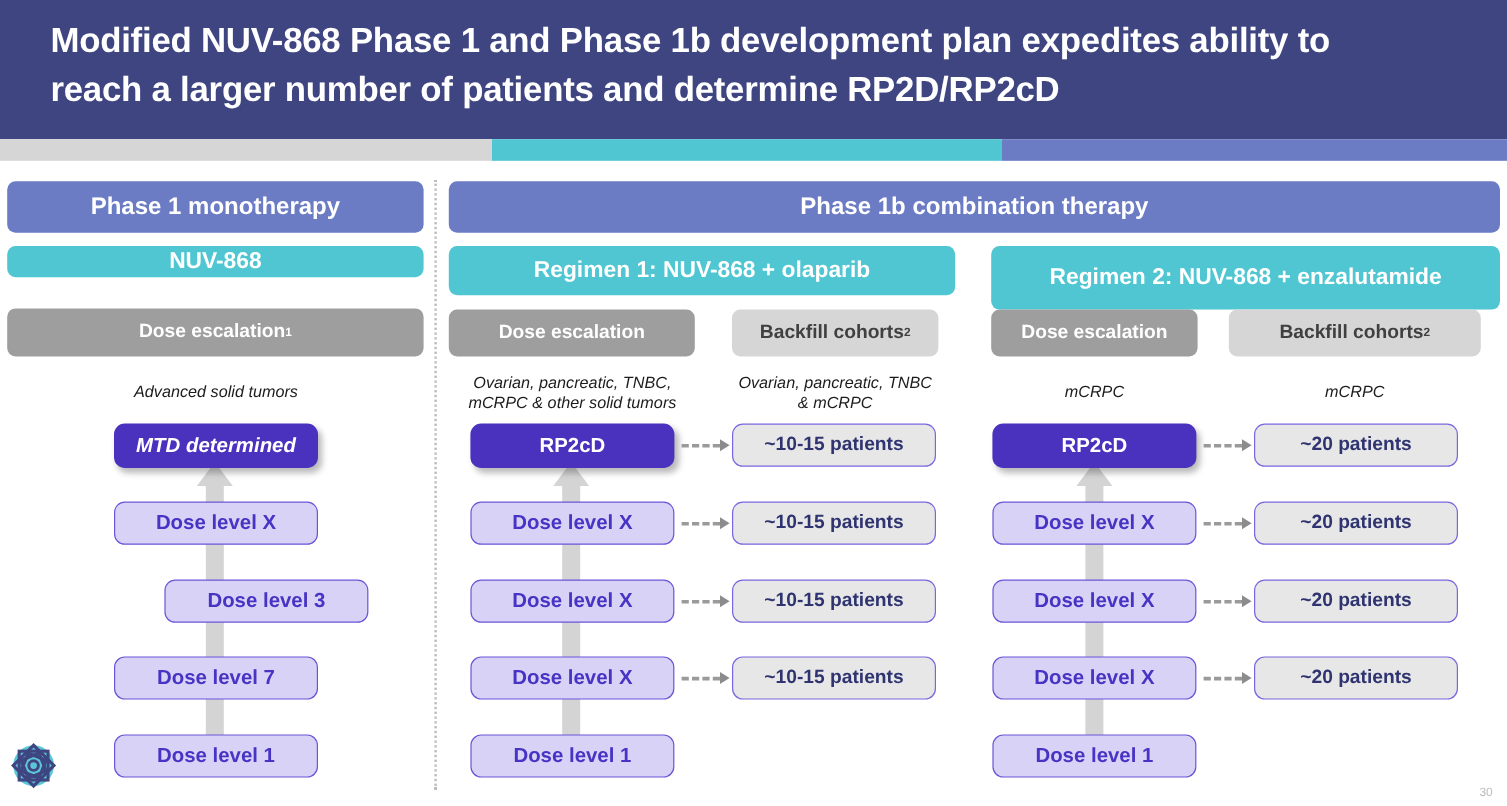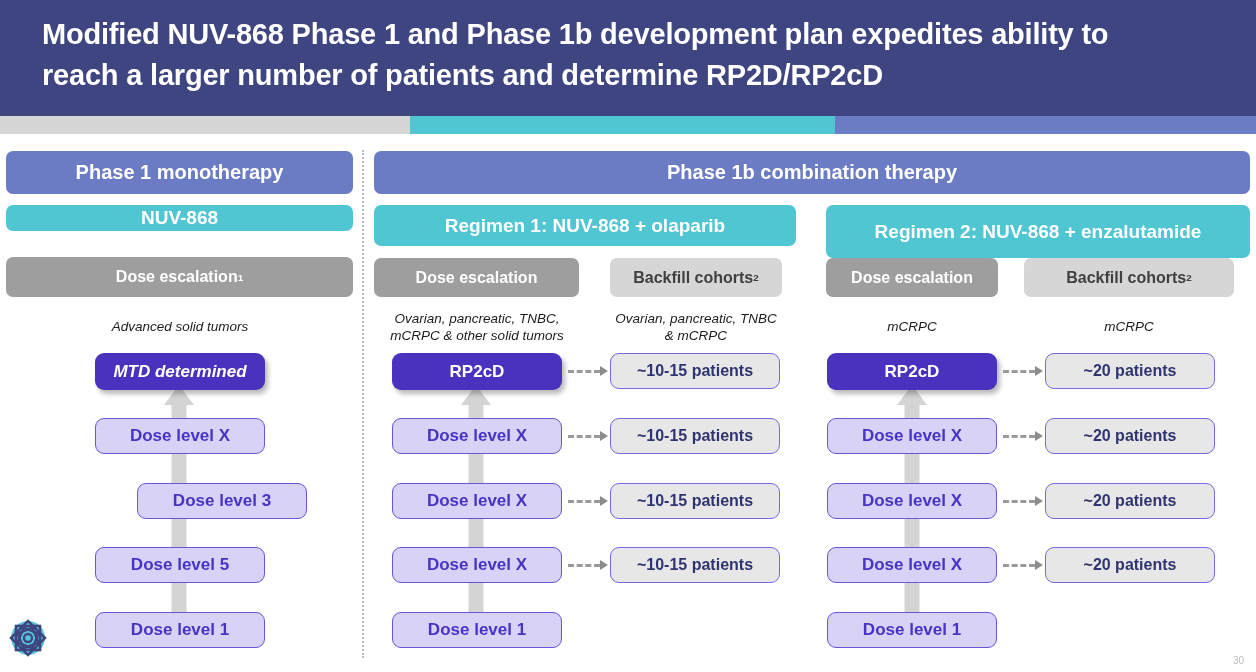--- a/index.html
+++ b/index.html
@@ -133,21 +133,21 @@
   <div class="cap" style="left:60px; top:318px; width:240px;">Advanced solid tumors</div>
 
   <div class="uparrow" style="left:164px; top:385px; width:30px; height:245px;">
     <div class="head"></div>
     <div class="shaft" style="top:19px; bottom:0;"></div>
   </div>
 
   <div class="box box-top" style="left:95px; top:353px; width:170px; height:37px;">MTD determined</div>
   <div class="box box-dose ital" style="left:95px; top:418px; width:170px; height:36px;">Dose level X</div>
   <div class="box box-dose" style="left:95px; top:483px; width:170px; height:36px;margin-left:42px;">Dose level 3</div>
-  <div class="box box-dose" style="left:95px; top:547px; width:170px; height:36px;">Dose level 5</div>
+  <div class="box box-dose" style="left:95px; top:547px; width:170px; height:36px;">Dose level 7</div>
   <div class="box box-dose" style="left:95px; top:612px; width:170px; height:36px;">Dose level 1</div>
 
   <div class="hdr hdr-blue" style="left:374px; top:151px; width:876px; height:43px;">Phase 1b combination therapy</div>
 
   <div class="hdr hdr-teal" style="left:374px; top:205px; width:422px; height:41px;">Regimen 1: NUV-868 + olaparib</div>
 
   <div class="hdr hdr-gray" style="left:374px; top:258px; width:205px; height:39px;">Dose escalation</div>
 
   <div class="hdr hdr-lgray" style="left:610px; top:258px; width:172px; height:39px;">
     <span>Backfill cohorts</span>

